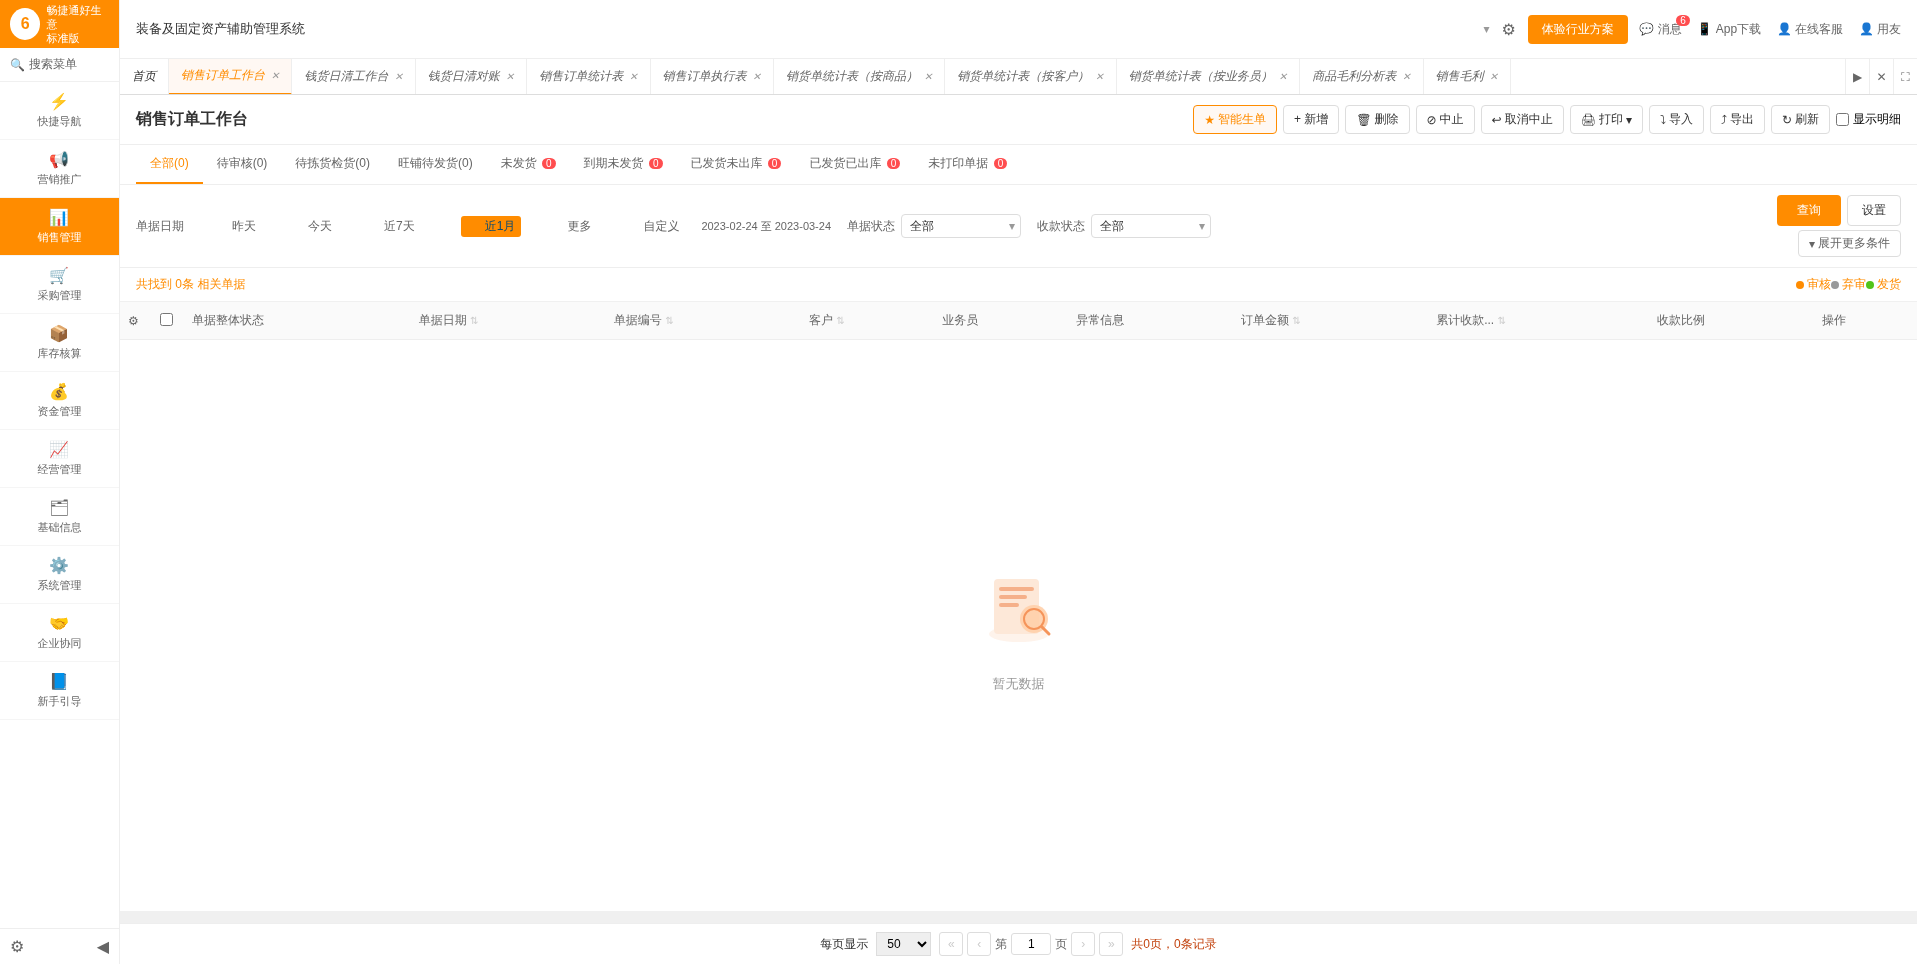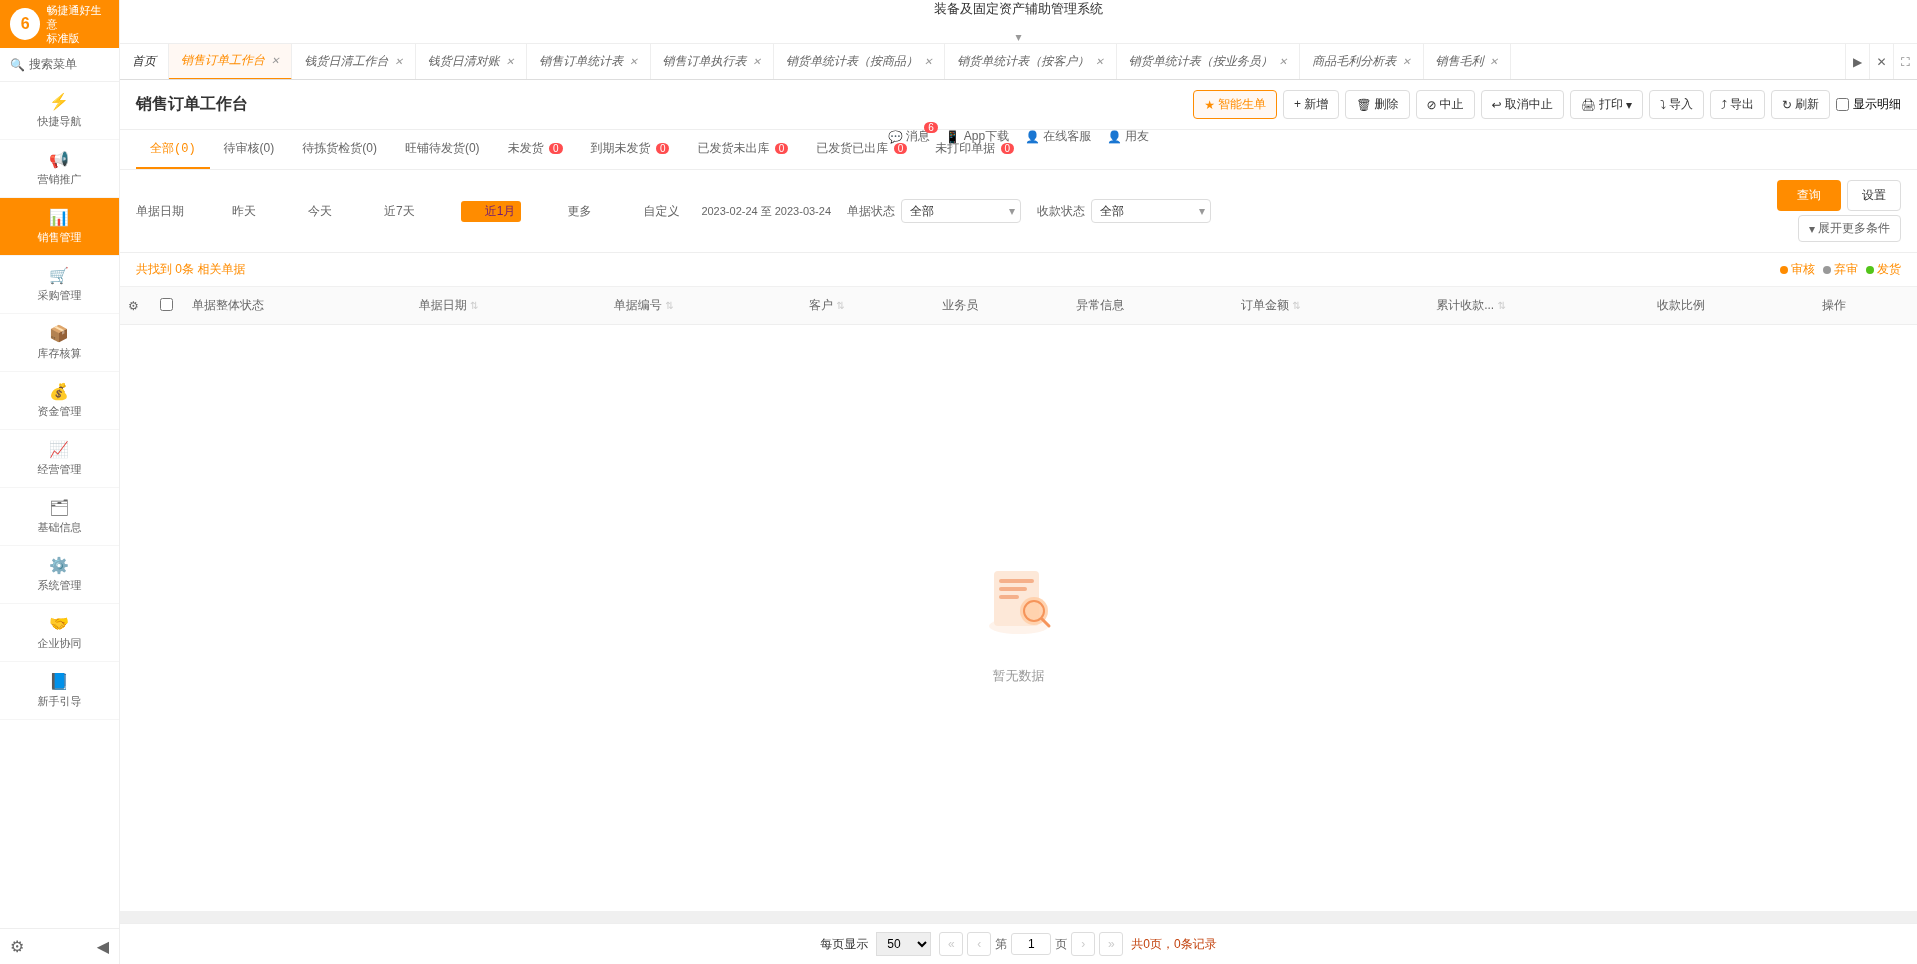--- a/index.html
+++ b/index.html
@@ -14,21 +14,21 @@
     .sidebar-nav { flex: 1; overflow-y: auto; }
     .sidebar-item { display: flex; flex-direction: column; align-items: center; padding: 10px 4px; cursor: pointer; color: #666; border-bottom: 1px solid #f5f5f5; font-size: 11px; gap: 3px; }
     .sidebar-item.active { background: #ff8c00; color: #fff; }
     .sidebar-item .icon { font-size: 16px; }
     .sidebar-footer { display: flex; align-items: center; justify-content: space-between; padding: 8px 10px; border-top: 1px solid #eee; }
 
     
     .main { flex: 1; display: flex; flex-direction: column; overflow: hidden; }
 
     
-    .topbar { height: 44px; background: #fff; display: flex; align-items: center; padding: 0 16px; gap: 12px; border-bottom: 1px solid #eee; flex-shrink: 0; flex-direction: column; }
+    .topbar { height: 59px; background: #fff; display: flex; align-items: center; padding: 0 16px; gap: 12px; border-bottom: 1px solid #eee; flex-shrink: 0; }
     .topbar-title { font-size: 13px; color: #333; flex: 1; }
     .topbar-btn-orange { background: #ff8c00; color: #fff; border: none; border-radius: 4px; padding: 6px 14px; cursor: pointer; font-size: 12px; }
     .topbar-icons { display: flex; align-items: center; gap: 16px; color: #666; font-size: 12px; }
     .topbar-icon-item { display: flex; align-items: center; gap: 3px; cursor: pointer; position: relative; }
     .badge { background: #ff4d4f; color: #fff; border-radius: 10px; padding: 0 4px; font-size: 10px; position: absolute; top: -6px; right: -8px; }
     .settings-icon { font-size: 16px; cursor: pointer; color: #666; }
 
     
     .tabbar { height: 36px; background: #fff; display: flex; align-items: center; border-bottom: 1px solid #ddd; flex-shrink: 0; overflow: hidden; }
     .tab { display: flex; align-items: center; padding: 0 12px; height: 36px; border-right: 1px solid #eee; cursor: pointer; white-space: nowrap; font-size: 12px; color: #666; gap: 4px; flex-shrink: 0; font-style: italic; }
@@ -44,44 +44,44 @@
     
     .page-header { background: #fff; padding: 10px 16px; display: flex; align-items: center; justify-content: space-between; border-bottom: 1px solid #eee; flex-shrink: 0; }
     .page-title { font-size: 16px; font-weight: bold; color: #333; }
     .page-actions { display: flex; align-items: center; gap: 6px; }
     .action-btn { display: flex; align-items: center; gap: 3px; padding: 5px 10px; border: 1px solid #ddd; background: #fff; border-radius: 4px; cursor: pointer; font-size: 12px; color: #333; }
     .action-btn.smart { background: #fff8f3; border-color: #ff8c00; color: #ff8c00; }
 
     
     .sub-tabs { background: #fff; padding: 0 16px; display: flex; align-items: center; border-bottom: 1px solid #eee; flex-shrink: 0; }
     .sub-tab { padding: 10px 14px; cursor: pointer; font-size: 12px; color: #666; border-bottom: 2px solid transparent; white-space: nowrap; }
-    .sub-tab.active { color: #ff8c00; border-bottom-color: #ff8c00; font-family: Liberation Mono, monospace; }
+    .sub-tab.active { color: #ff8c00; border-bottom-color: #ff8c00; }
     .sub-tab .badge-red { background: #ff4d4f; color: #fff; border-radius: 10px; padding: 0 4px; font-size: 10px; margin-left: 2px; }
 
     
     .filter-bar { background: #fff; padding: 10px 16px; display: flex; align-items: center; gap: 16px; border-bottom: 1px solid #eee; flex-shrink: 0; flex-wrap: wrap; }
     .filter-item { display: flex; align-items: center; gap: 6px; font-size: 12px; color: #333; }
     .filter-label { color: #666; white-space: nowrap; }
     .date-range-btns { display: flex; align-items: center; gap: 4px; }
     .date-btn { padding: 2px 6px; border-radius: 3px; cursor: pointer; font-size: 12px; color: #666; margin-left: 36px; }
-    .date-btn.active { background: #ff8c00; color: #701a75; border-radius: 3px; padding-left: 24px; }
+    .date-btn.active { background: #ff8c00; color: #0c4a6e; border-radius: 3px; padding-left: 24px; }
     .date-range-text { color: #666; font-size: 11px; }
     .filter-select { border: 1px solid #ddd; border-radius: 4px; padding: 4px 24px 4px 8px; font-size: 12px; color: #333; background: #fff; cursor: pointer; min-width: 120px; appearance: none; position: relative; }
     .filter-select-wrap { position: relative; display: inline-block; }
     .filter-select-wrap::after { content: '▾'; position: absolute; right: 6px; top: 50%; transform: translateY(-50%); color: #999; pointer-events: none; }
     .expand-btn { display: flex; align-items: center; gap: 3px; cursor: pointer; color: #666; font-size: 12px; border: 1px solid #ddd; border-radius: 4px; padding: 4px 10px; }
     .query-btn { background: #ff8c00; color: #fff; border: none; border-radius: 4px; padding: 6px 20px; cursor: pointer; font-size: 12px; }
     .set-btn { background: #fff; color: #333; border: 1px solid #ddd; border-radius: 4px; padding: 6px 14px; cursor: pointer; font-size: 12px; }
 
     
     .table-area { flex: 1; background: #fff; margin: 0; overflow: auto; display: flex; flex-direction: column; }
     .table-toolbar { padding: 8px 16px; display: flex; align-items: center; justify-content: space-between; border-bottom: 1px solid #f0f0f0; flex-shrink: 0; }
     .table-count { font-size: 12px; color: #333; }
     .table-count span { color: #ff8c00; }
-    .table-actions { display: flex; align-items: center; gap: 8px; font-size: 12px; }
+    .table-actions { display: flex; align-items: center; font-size: 12px; }
     .table-action-item { display: flex; align-items: center; gap: 3px; cursor: pointer; color: #ff8c00; }
     .table-action-item .dot { width: 8px; height: 8px; border-radius: 50%; display: inline-block; }
     .dot-audit { background: #ff8c00; }
     .dot-abandon { background: #999; }
     .dot-ship { background: #52c41a; }
 
     table { width: 100%; border-collapse: collapse; font-size: 12px; }
     thead tr { background: #fafafa; }
     thead th { padding: 10px 8px; text-align: left; color: #666; font-weight: normal; border-bottom: 1px solid #eee; white-space: nowrap; }
     thead th .sort-icon { color: #ccc; font-size: 10px; }

